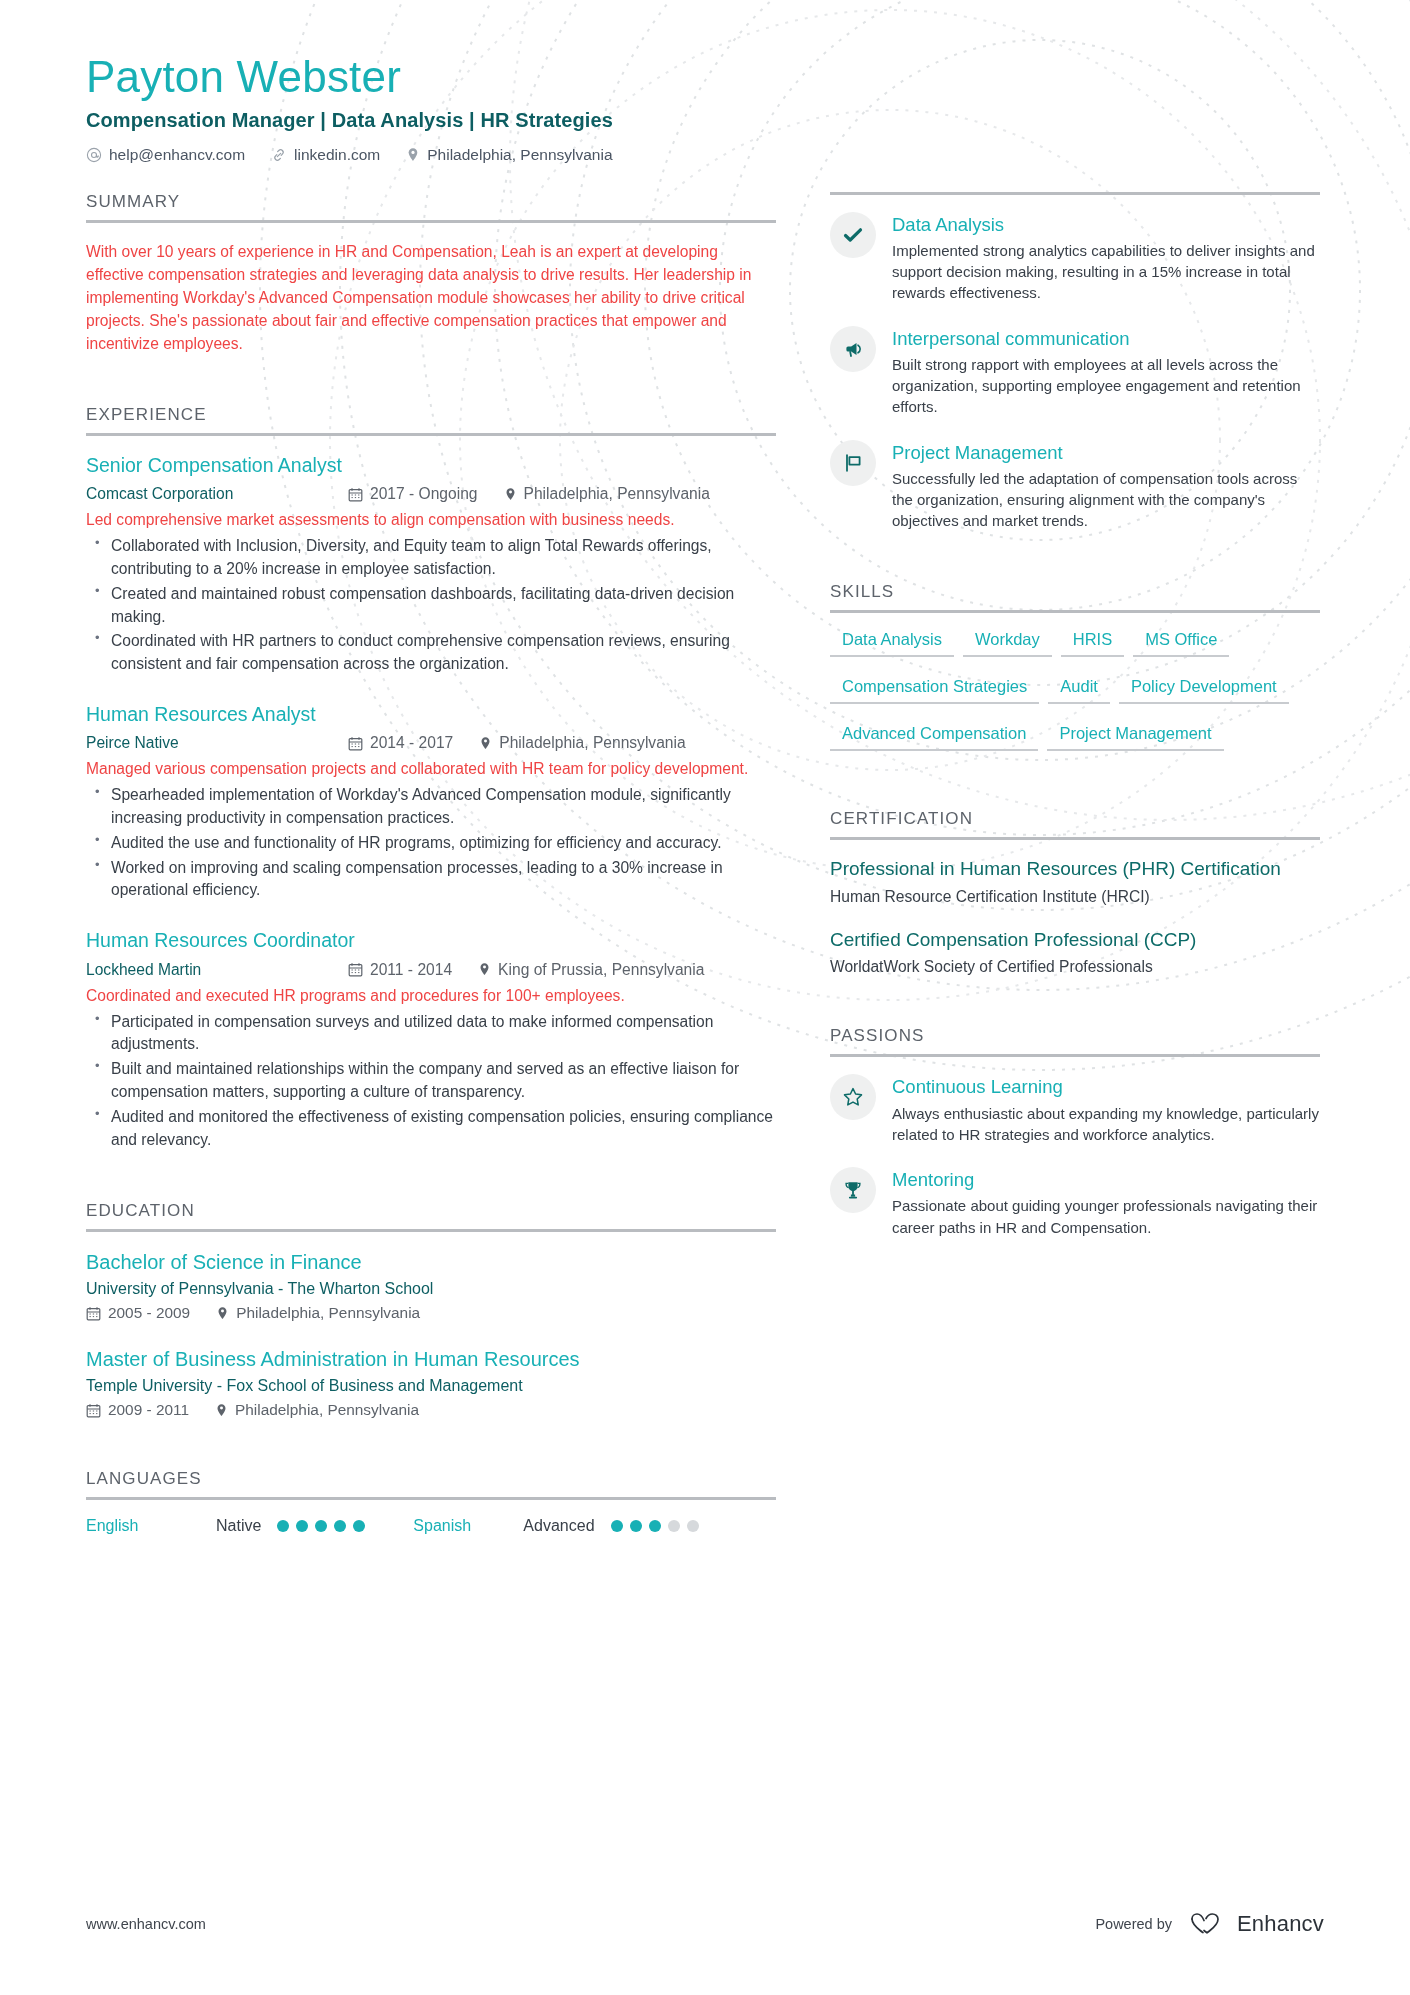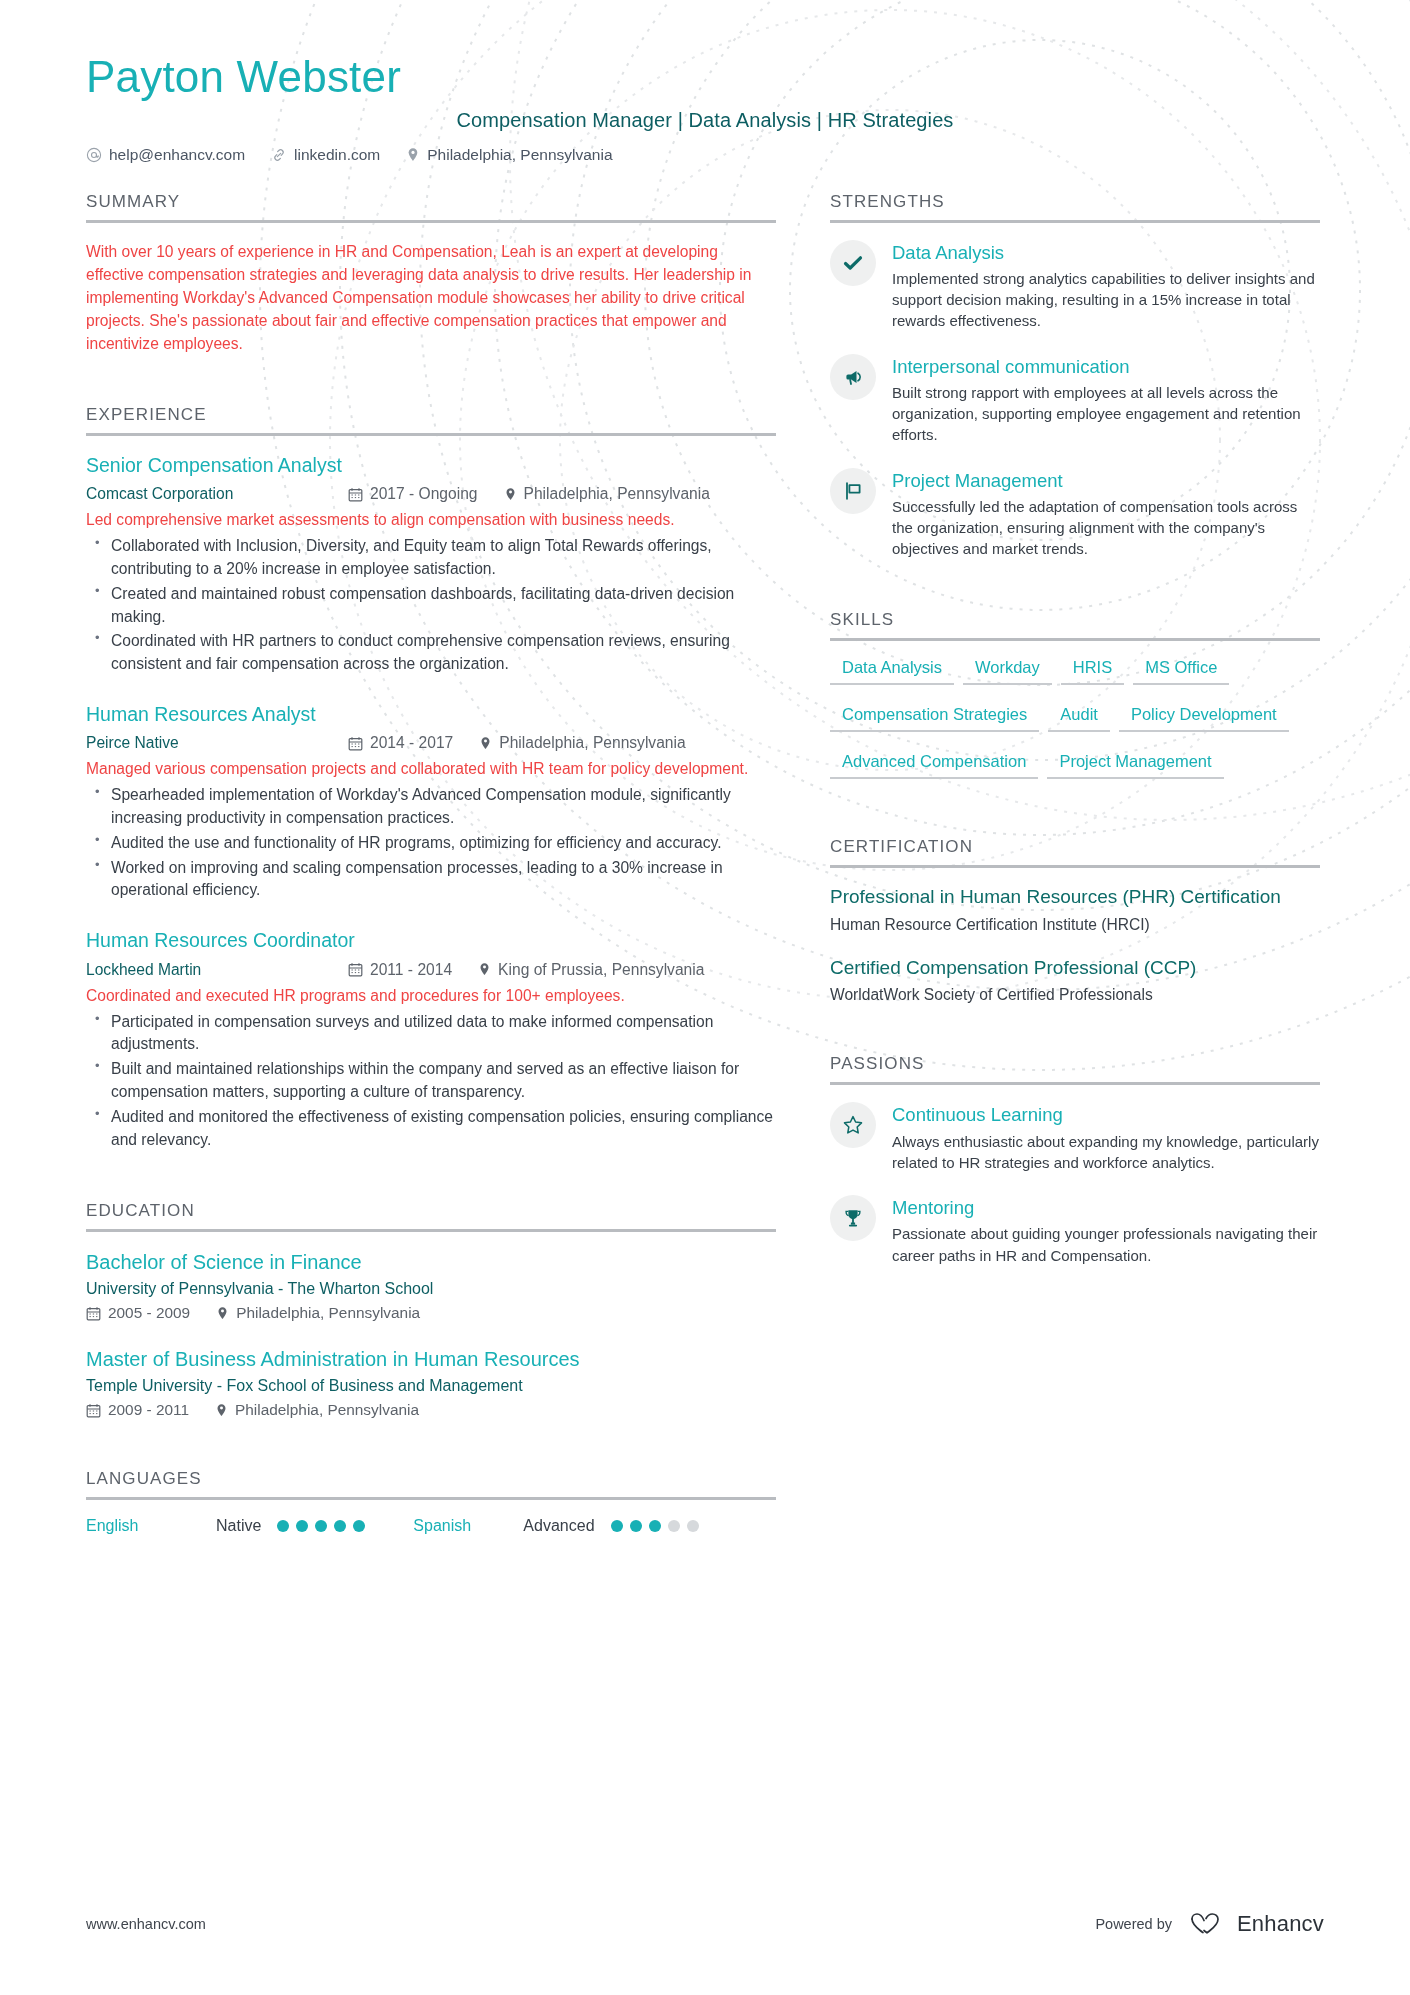--- a/index.html
+++ b/index.html
@@ -36,23 +36,22 @@
     font-size: 44px;
     font-weight: 400;
     color: #18b0b5;
     letter-spacing: .2px;
     line-height: 1.15;
   }
   .headline {
     margin-top: 6px;
     font-size: 20px;
     color: #0d5e62;
-    font-weight: 400;
+    font-weight: 700;
     letter-spacing: .1px;
-    text-align: center;
   }
   .contact-row {
     margin-top: 14px;
     display: flex;
     align-items: center;
     gap: 26px;
     font-size: 15.5px;
     color: #4b5563;
   }
   .contact-item { display: flex; align-items: center; gap: 7px; white-space: nowrap; }
@@ -488,21 +487,20 @@
           </div>
         </div>
 
       </div>
 
       <div class="col-gap"></div>
 
       <div class="col-right">
 
         <div class="sec">
-          <div class="sec-title">STRENGTHS</div>
           <div class="sec-rule"></div>
 
           <div class="icon-item">
             <div class="icon-circle">
               <svg width="22" height="22" viewBox="0 0 22 22">
                   <path d="M3.5 11.5 8.2 16 18.5 5.8" fill="none" stroke="currentColor" stroke-width="3.2" stroke-linecap="round" stroke-linejoin="round"></path>
                 </svg>
             </div>
             <div class="icon-body">
               <div class="icon-title">Data Analysis</div>

